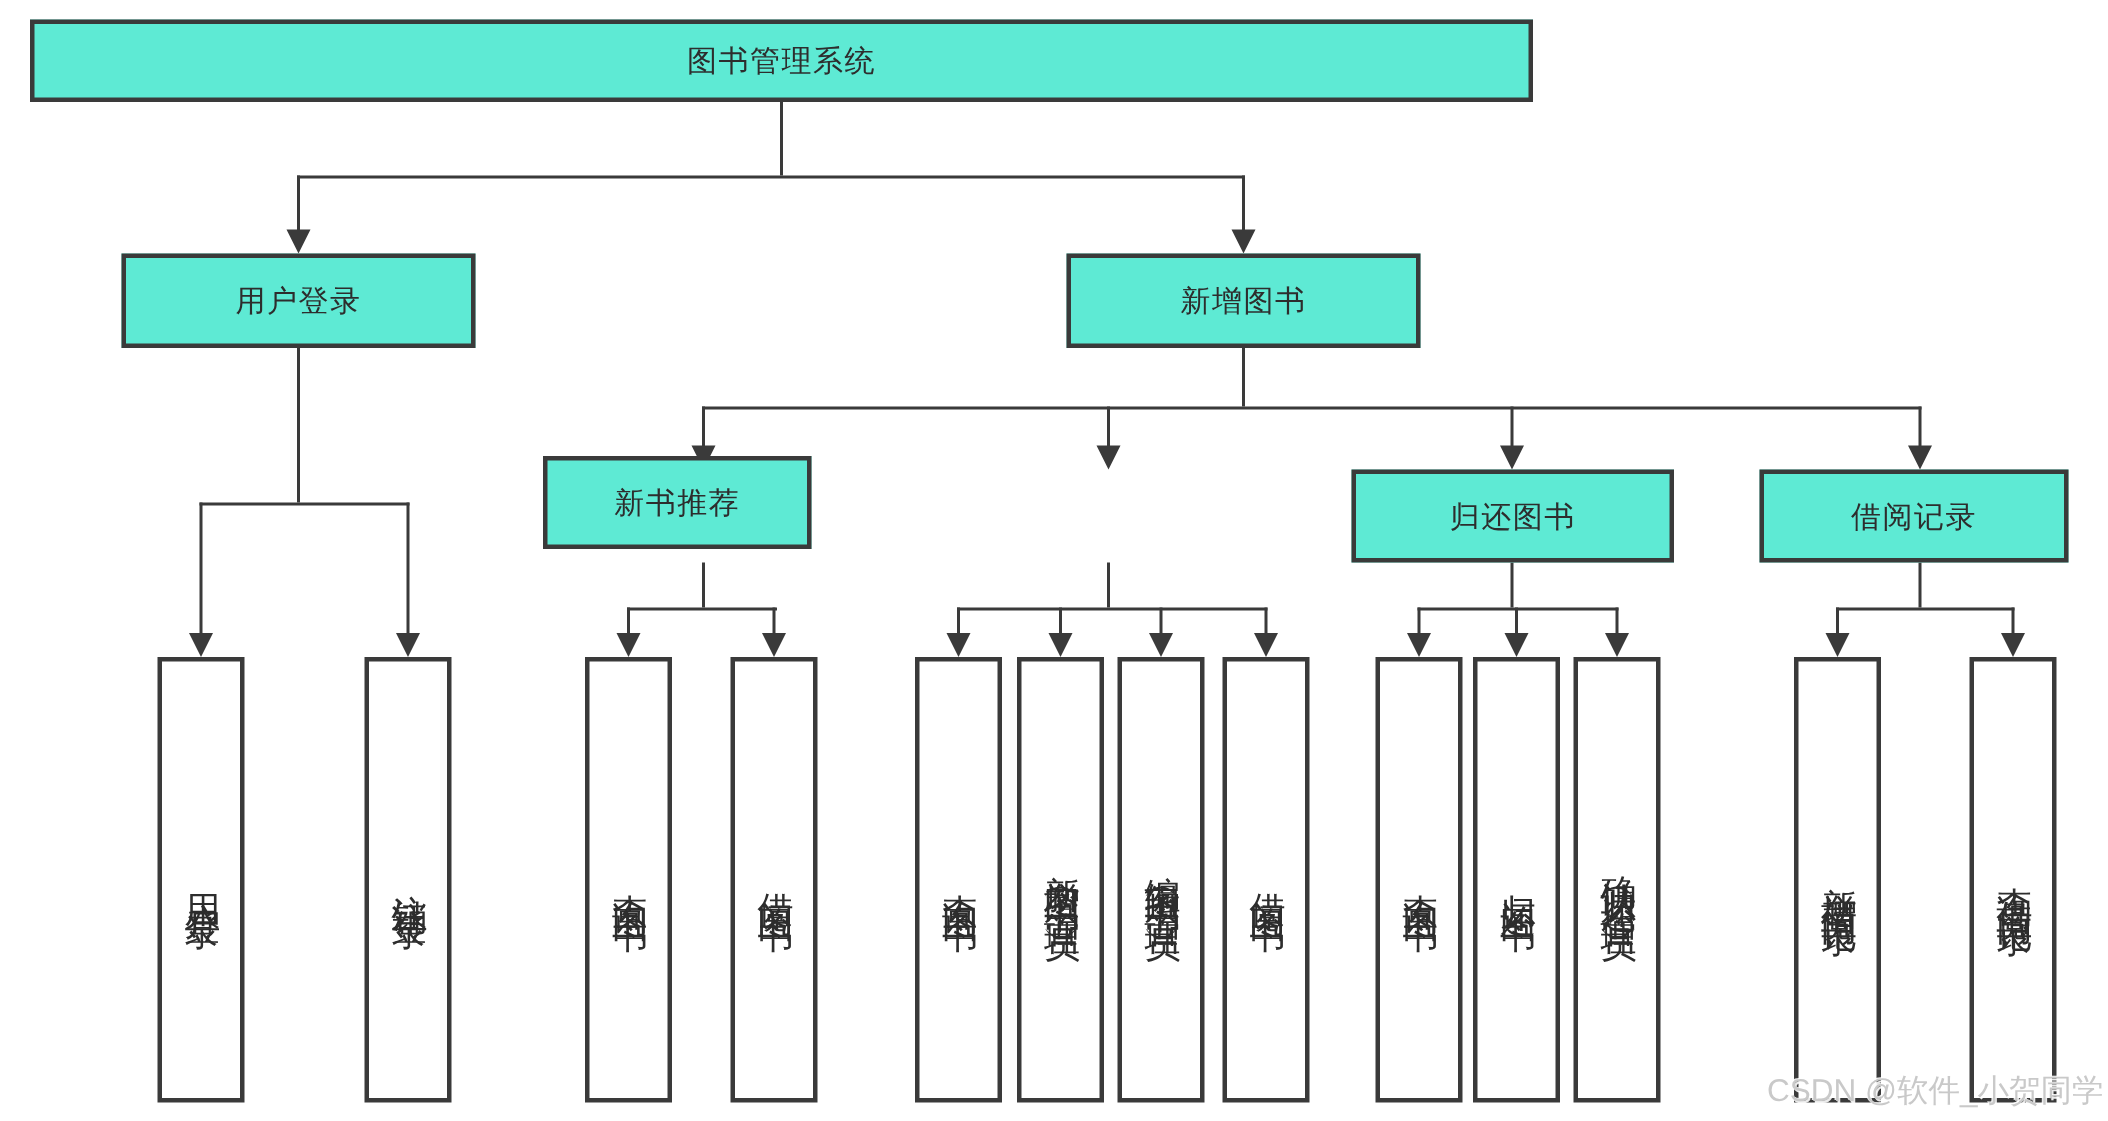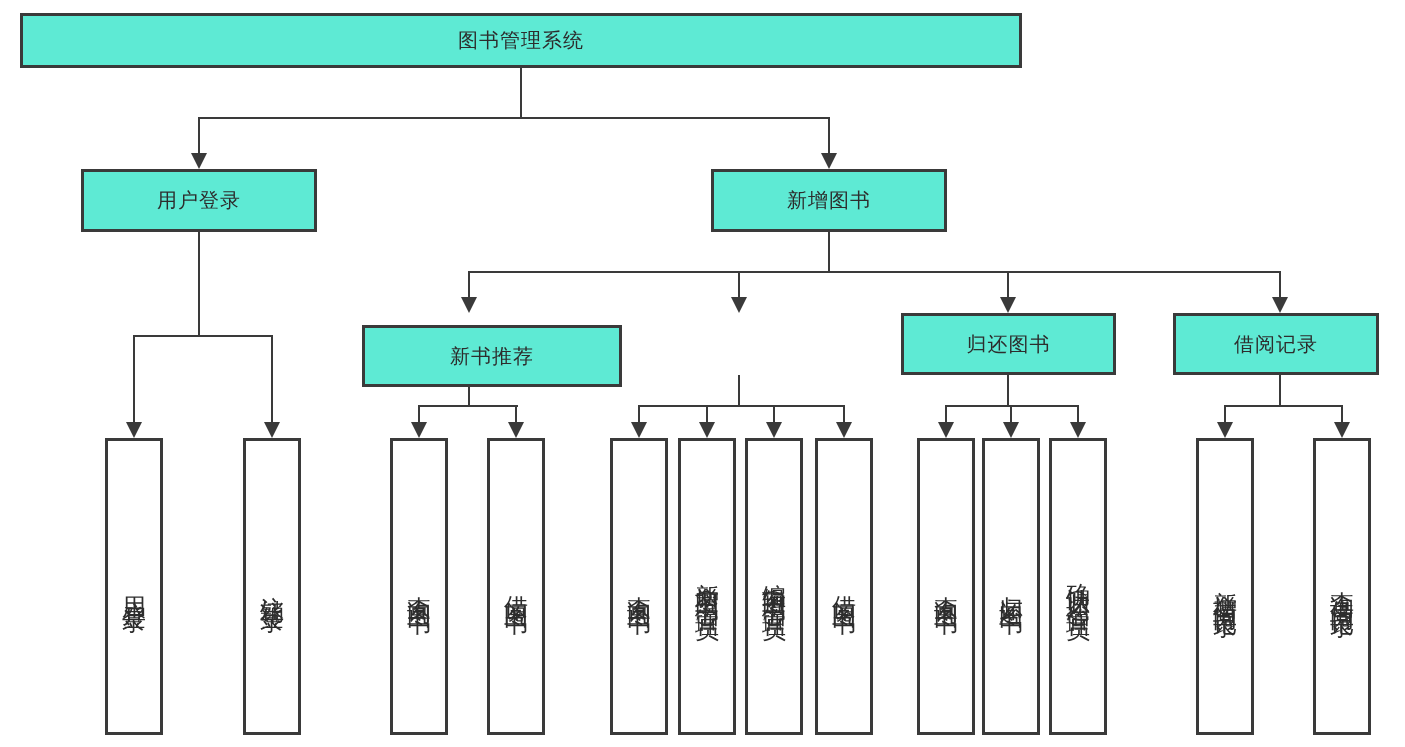--- a/index.html
+++ b/index.html
@@ -107,21 +107,21 @@
   <div class="line-h" style="left:468px; top:271px; width:813px;"></div>
   <div class="line-v" style="left:468px;  top:271px; height:28px;"></div>
   <div class="arrow" style="left:461px;  top:297px;"></div>
   <div class="line-v" style="left:738px;  top:271px; height:28px;"></div>
   <div class="arrow" style="left:731px;  top:297px;"></div>
   <div class="line-v" style="left:1007px; top:271px; height:28px;"></div>
   <div class="arrow" style="left:1000px; top:297px;"></div>
   <div class="line-v" style="left:1279px; top:271px; height:28px;"></div>
   <div class="arrow" style="left:1272px; top:297px;"></div>
 
-  <div class="hbox" style="left:362px; top:325px; width:260px; height:62px;">
+  <div class="hbox" style="left:362px; top:304px; width:179px; height:62px;">
     <span>新书推荐</span>
   </div>
   <div class="hbox" style="left:901px; top:313px; width:215px; height:62px;">
     <span>归还图书</span>
   </div>
   <div class="hbox" style="left:1173px; top:313px; width:206px; height:62px;">
     <span>借阅记录</span>
   </div>
 
   <div class="line-v" style="left:468px; top:375px; height:30px;"></div>
@@ -195,14 +195,15 @@
     <span class="vlabel">确认归还（管理员）</span>
   </div>
 
   <div class="vbox" style="left:1196px;">
     <span class="vlabel">新增借阅记录</span>
   </div>
   <div class="vbox" style="left:1313px;">
     <span class="vlabel">查询借阅记录</span>
   </div>
 
+  <div class="watermark">CSDN @软件_小贺同学</div>
 
 </div>
 
 </body></html>

